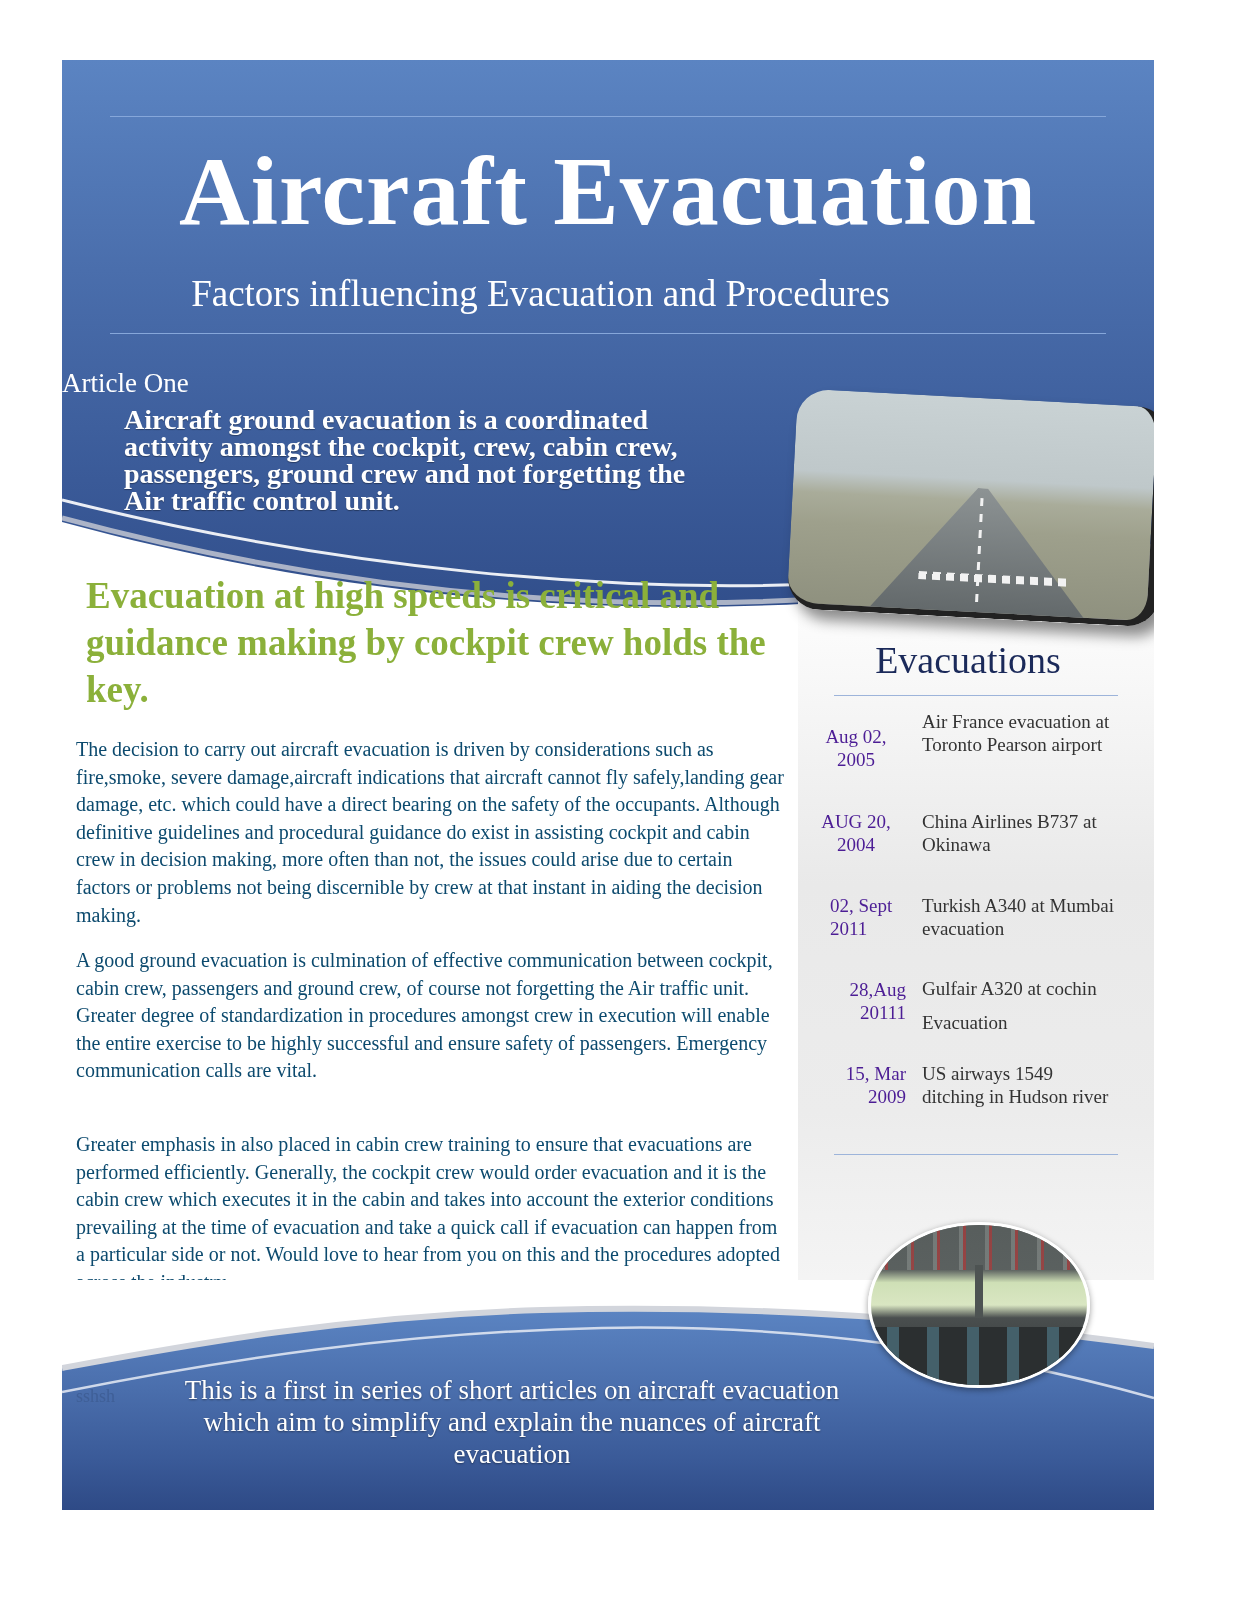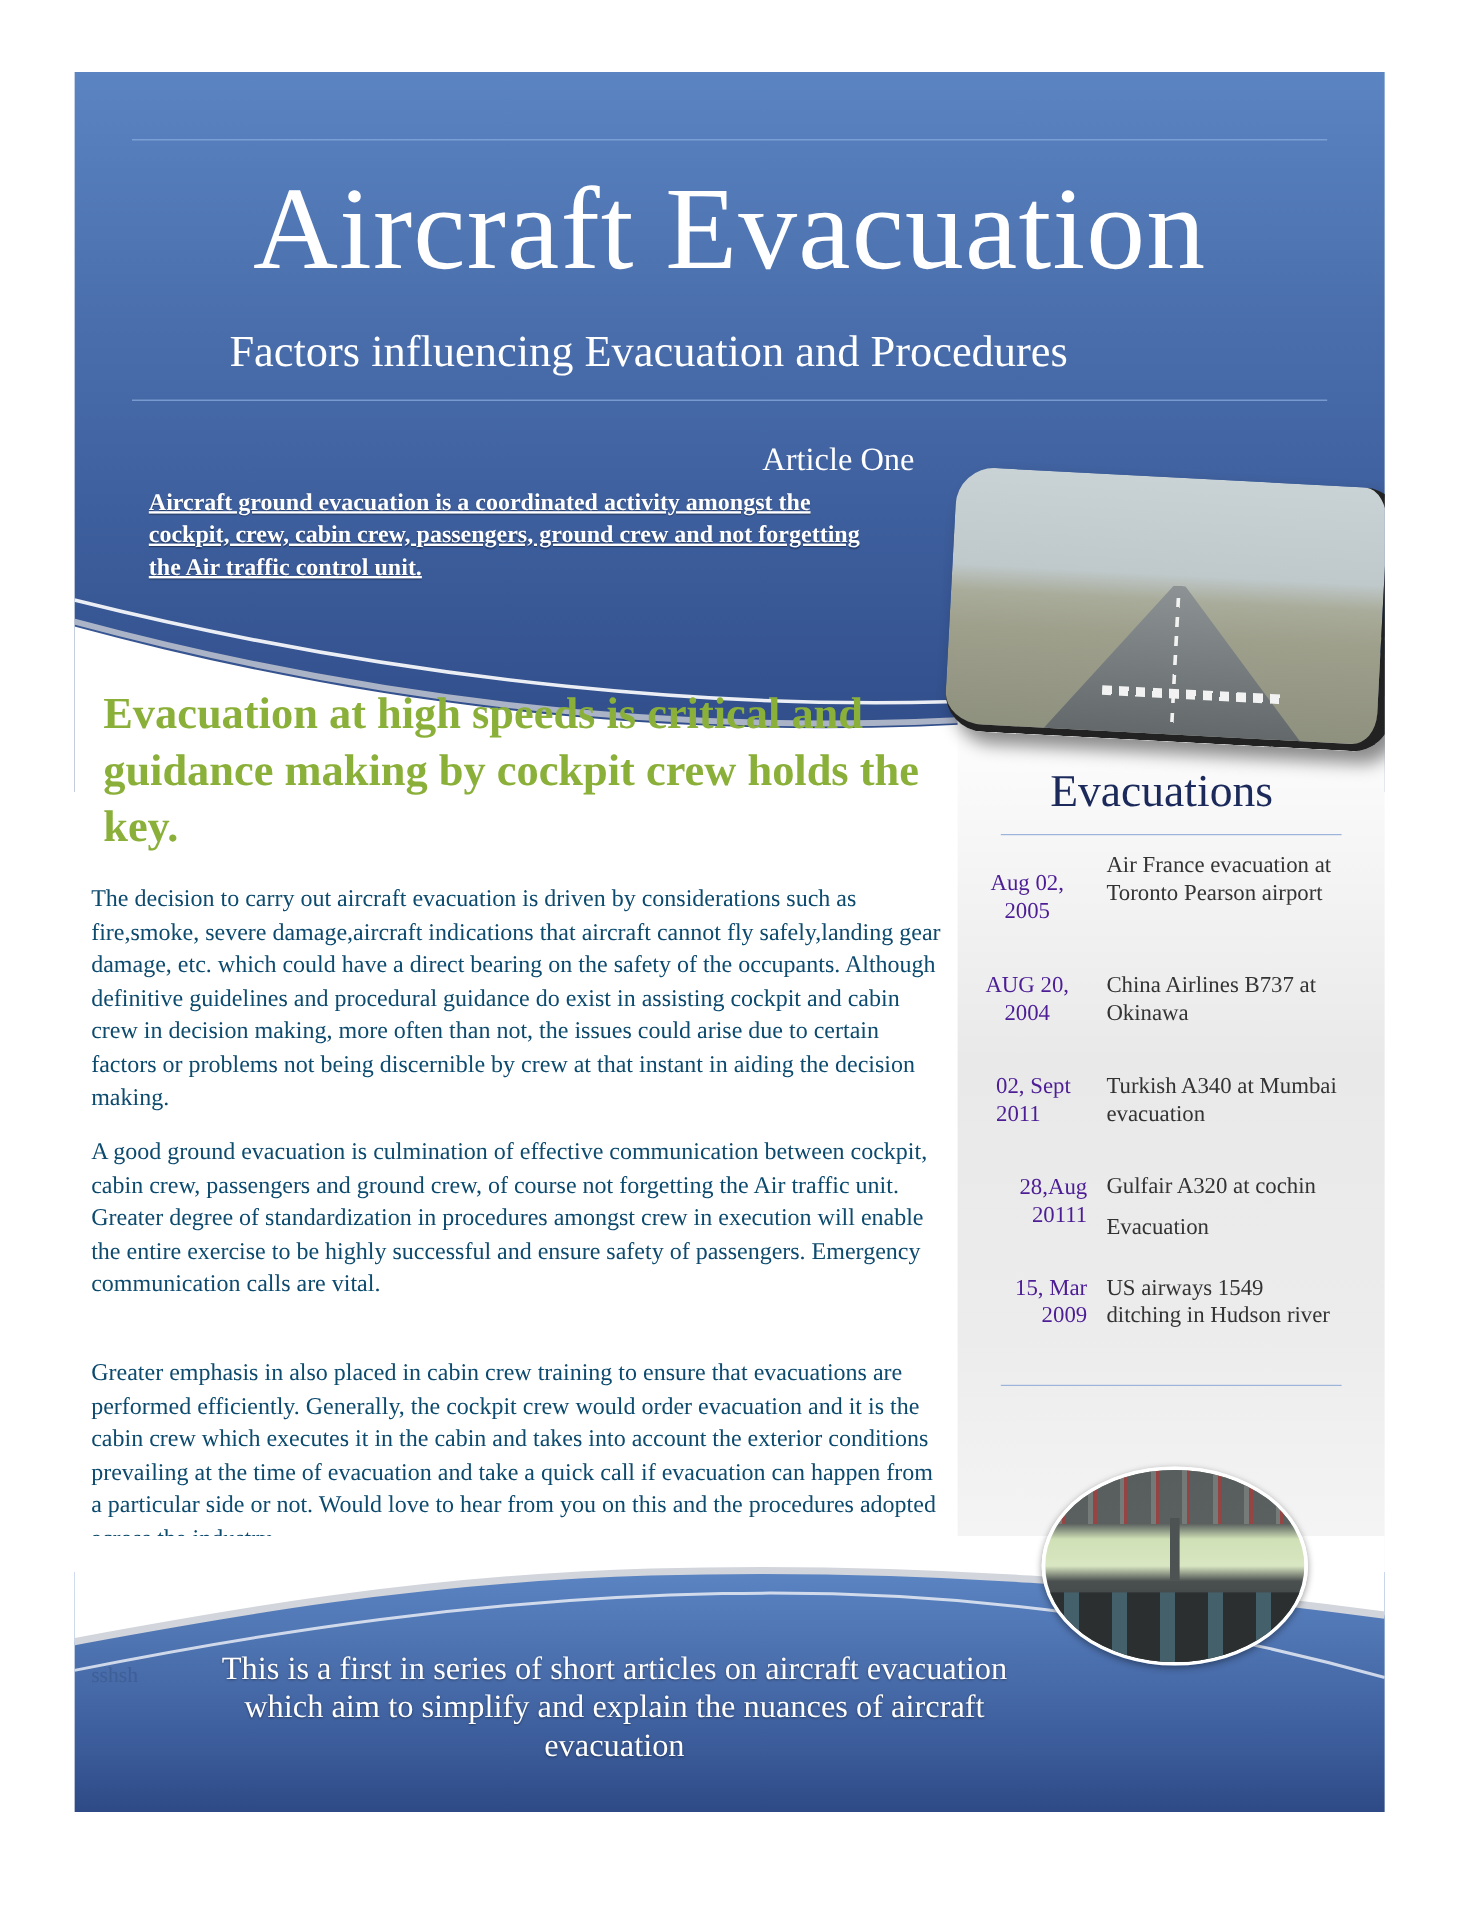--- a/index.html
+++ b/index.html
@@ -5,23 +5,23 @@
   html, body { margin:0; padding:0; background:#ffffff; }
   body { width:1236px; height:1600px; position:relative; overflow:hidden; font-family:"Liberation Serif", "DejaVu Serif", serif; }
   .page { position:absolute; left:62px; top:60px; width:1092px; height:1450px; background:#ffffff; overflow:hidden; }
   .header-band { position:absolute; left:0; top:0; width:1092px; height:600px;
     background:linear-gradient(180deg,#5b84c2 0%,#4a6eac 35%,#3a5a98 70%,#2e4a86 100%); }
   .wave-top { position:absolute; left:0; top:380px; width:1092px; height:240px; }
   .rule { position:absolute; left:48px; width:996px; height:1px; background:#86a7da; }
   .title { position:absolute; left:0; top:82px; width:1092px; text-align:center; color:#ffffff;
     font-size:98px; letter-spacing:1px; line-height:1; }
   .subtitle { position:absolute; left:0; top:212px; width:957px; text-align:center; color:#ffffff; font-size:37px; }
-  .article-label { position:absolute; left:0; top:308px; width:700px; text-align:right; color:#ffffff; font-size:27px; }
-  .intro { position:absolute; left:62px; top:346px; width:600px; color:#ffffff; font-size:20px; line-height:27px; font-weight:bold;
-    text-shadow:0 1px 1px rgba(0,0,0,0.35);text-decoration:underline; }
+  .article-label { position:absolute; left:0; top:308px; width:700px; text-align:left; color:#ffffff; font-size:27px; }
+  .intro { position:absolute; left:62px; top:346px; width:600px; color:#ffffff; font-size:28px; line-height:27px; font-weight:bold;
+    text-shadow:0 1px 1px rgba(0,0,0,0.35); }
   .sidebar { position:absolute; left:736px; top:520px; width:356px; height:760px;
     background:linear-gradient(180deg,#ffffff 0%,#e9e9e9 40%,#ececec 70%,#f7f7f7 100%); }
   .photo-runway { position:absolute; left:730px; top:338px; width:360px; height:214px; border-radius:32px;
     transform:rotate(3deg); overflow:hidden;
     box-shadow:8px 10px 14px rgba(0,0,0,0.45); border-right:12px solid #222; border-bottom:6px solid #222;
     background:linear-gradient(180deg,#c9d2d4 0%,#bfc8ca 38%,#a9ac9a 48%,#9ea08c 62%,#8f917f 100%); }
   .runway { position:absolute; left:70px; top:90px; width:240px; height:140px;
     background:linear-gradient(180deg,#8d9394 0%,#5e6466 100%);
     clip-path:polygon(48% 0,52% 0,100% 100%,0 100%); }
   .headline { position:absolute; left:24px; top:512px; width:720px; color:#8bb03a; font-size:37px; font-weight:bold; line-height:47px; }
@@ -42,21 +42,21 @@
     text-shadow:0 1px 2px rgba(0,0,0,0.4); }
   .stray { position:absolute; left:14px; top:1326px; color:#3f5f97; font-size:18px; }
 </style>
 </head>
 <body>
 
 <div class="page">
 
   <div class="header-band"></div>
   <div class="rule" style="top:56px"></div>
-  <h1 class="title" style="margin:0;font-weight:normal;">Aircraft Evacuation</h1>
+  <h1 class="title" style="margin:0;font-weight:bold;">Aircraft Evacuation</h1>
   <div class="subtitle">Factors influencing Evacuation and Procedures</div>
   <div class="rule" style="top:273px"></div>
   <div class="article-label">Article  One</div>
   <div class="intro">Aircraft ground evacuation is a coordinated activity amongst the cockpit, crew, cabin crew, passengers, ground crew and not forgetting the Air traffic control unit.</div>
 
   <svg class="wave-top" viewBox="0 0 1092 240" preserveAspectRatio="none">
     <path d="M0,82 C250,150 520,182 800,160 C920,150 1020,128 1092,110 L1092,240 L0,240 Z" fill="#ffffff"></path>
     <path d="M0,60 C260,125 560,160 820,140 C940,130 1030,108 1092,92" stroke="#ffffff" stroke-width="3" fill="none" opacity="0.9"></path>
     <path d="M0,78 C250,145 520,178 800,156 C920,146 1020,124 1092,106" stroke="#c9ccd4" stroke-width="5" fill="none" opacity="0.8"></path>
   </svg>

